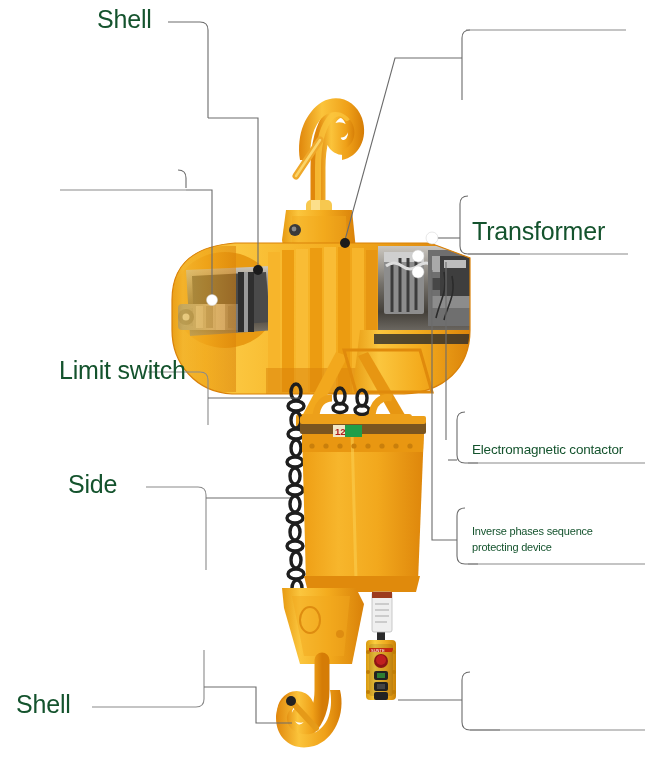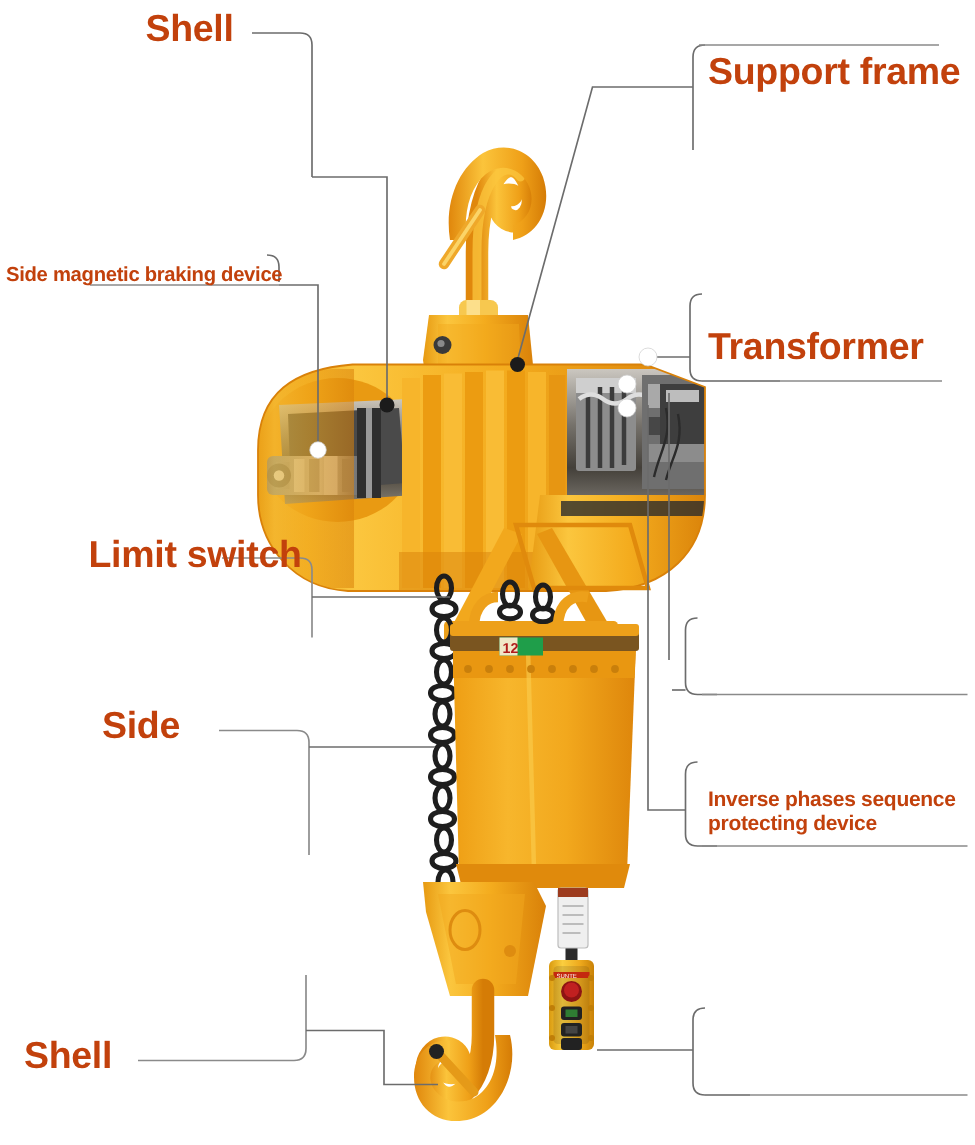--- a/index.html
+++ b/index.html
@@ -8,30 +8,30 @@
     width:650px; height:763px;
     position:relative; overflow:hidden;
     font-family:"Liberation Sans", sans-serif;
     background:#ffffff;
   }
   #stage { position:absolute; inset:0; width:650px; height:763px; }
 
   
   .label {
     position:absolute;
-    color:#c2410c;
-    font-weight:bold;
+    color:#14532d;
+    font-weight:normal;
     line-height:1.08;
     white-space:pre;
     letter-spacing:-0.2px;
     text-rendering:optimizeLegibility;
   }
   .lbl-big   { font-size:25px; }
   .lbl-small { font-size:13.5px; }
-  .lbl-mid   { font-size:14px; line-height:1.12; }
+  .lbl-mid   { font-size:11px; line-height:1.12; }
 
   
   svg.layer { position:absolute; left:0; top:0; width:650px; height:763px; overflow:visible; }
   .leader { fill:none; stroke:#6c6c6c; stroke-width:1.1; }
   .leader-u { fill:none; stroke:#8a8a8a; stroke-width:1.1; }
   .dotb { fill:#1b1b1b; }
   .dotw { fill:#ffffff; stroke:#cfcfcf; stroke-width:.5; }
 </style>
 </head>
 <body>
@@ -359,28 +359,27 @@
 
     <g>
       <path class="leader" d="M470,672 q-8,0 -8,8 L462,722 q0,8 8,8 L500,730"></path>
       <path class="leader-u" d="M470,730 L645,730"></path>
       <path class="leader" d="M462,700 L398,700"></path>
     </g>
   </svg>
 
   <div class="label lbl-big" style="left:97px; top:6px;">Shell</div>
 
-  <div class="label lbl-small" style="left:4px; top:176px;">Side magnetic braking device</div>
-
-  <div class="label lbl-big" style="left:472px; top:35px;">Support frame</div>
+
 
   <div class="label lbl-big" style="left:472px; top:218px;">Transformer</div>
 
   <div class="label lbl-big" style="left:12px; top:357px;margin-left:47px;">Limit switch</div>
 
+  <div class="label lbl-small" style="left:472px; top:443px;">Electromagnetic contactor</div>
 
   <div class="label lbl-big" style="left:68px; top:471px;">Side</div>
 
   <div class="label lbl-mid" style="left:472px; top:525px;">Inverse phases sequence</div>
   <div class="label lbl-mid" style="left:472px; top:541px;">protecting device</div>
 
   <div class="label lbl-big" style="left:16px; top:691px;">Shell</div>
 
 
 </div>

